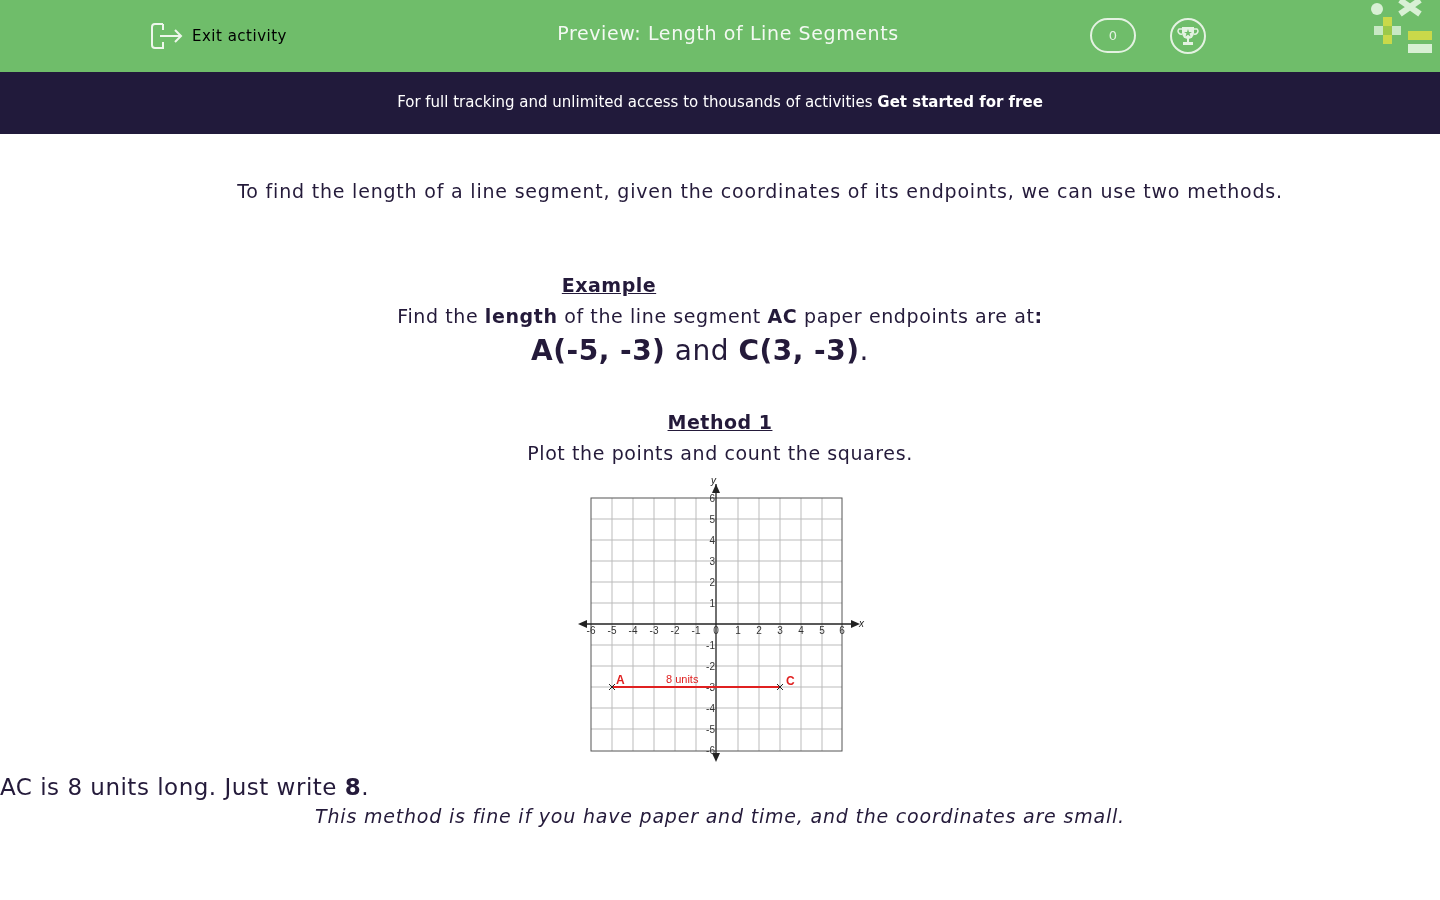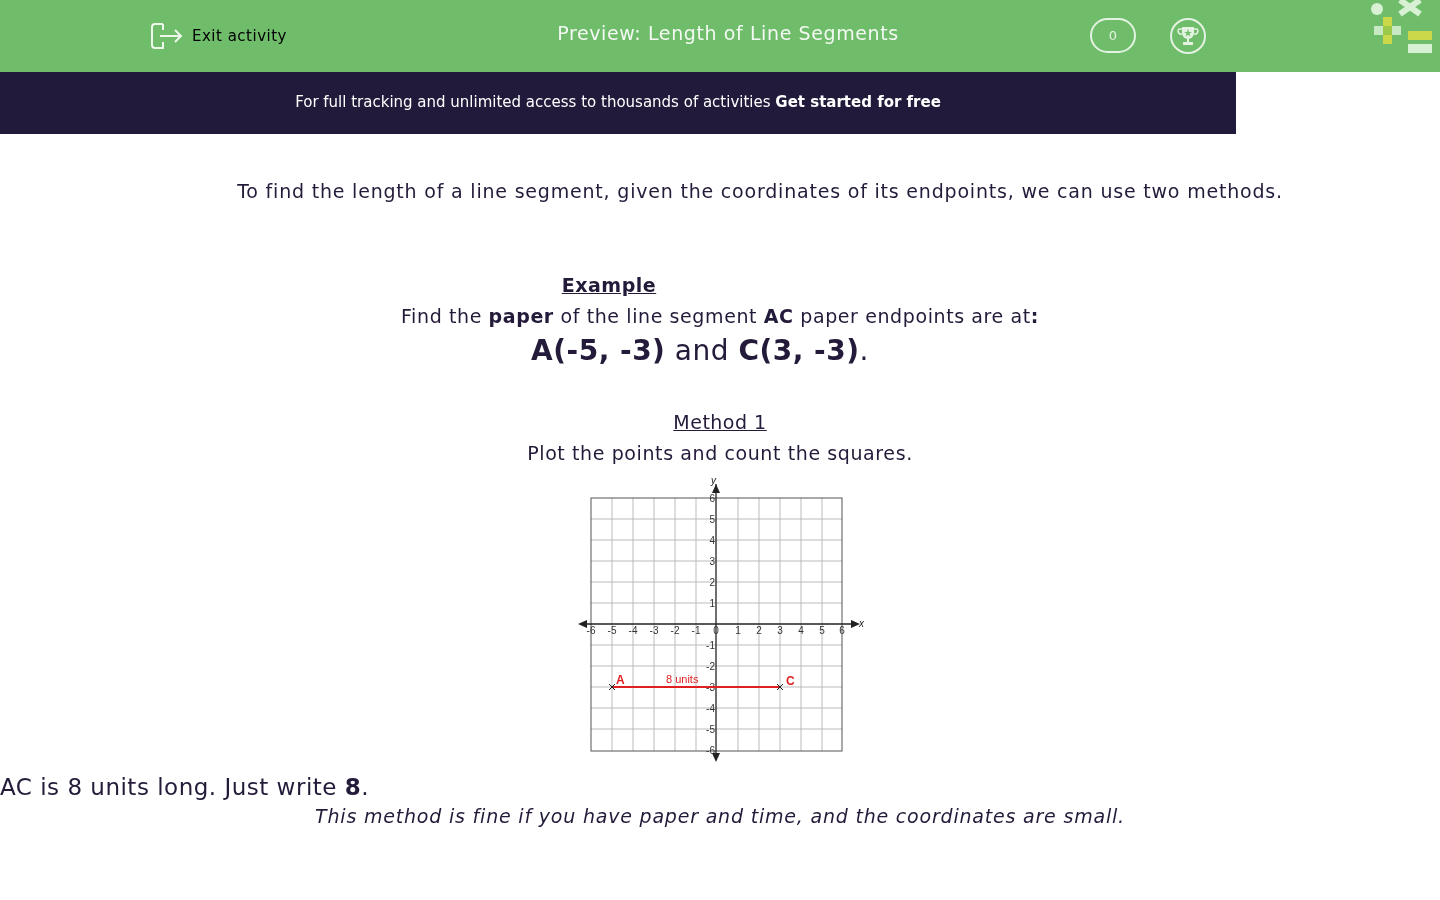--- a/index.html
+++ b/index.html
@@ -11,31 +11,31 @@
   .exit svg { width: 33px; height: 28px; }
   .exit-label { margin-left: 9px; font-size: 15px; color: #000000; letter-spacing: 0.5px; }
   .title { position: absolute; left: 0; width: 1440px; top: 22px; text-align: center; padding-left: 16px;
            font-size: 19px; color: #f3f9f2; letter-spacing: 0.6px; pointer-events: none; }
   .score { position: absolute; left: 1090px; top: 18px; width: 46px; height: 35px; border: 2px solid #e4f2e2;
            border-radius: 18px; color: #e4f2e2; font-size: 13px; text-align: center; line-height: 31px; }
   .trophy { position: absolute; left: 1170px; top: 18px; width: 36px; height: 36px; border: 2px solid #e4f2e2;
             border-radius: 50%; display: flex; align-items: center; justify-content: center; cursor: pointer; }
   .logo { position: absolute; left: 1368px; top: 0; width: 72px; height: 56px; }
 
-  .banner { position: absolute; left: 0; top: 72px; width: 1236px; height: 62px; background: #211a3b;
+  .banner { position: absolute; left: 0; top: 72px; width: 1440px; height: 62px; background: #211a3b;
             text-align: center; line-height: 60px; color: #ffffff; font-size: 15px; }
   .banner b { font-weight: bold; cursor: pointer; }
 
   .content { position: absolute; left: 0; top: 134px; width: 1440px; }
   .intro { position: absolute; top: 46px; width: 1440px; text-align: center; font-size: 19px; letter-spacing: 0.8px; margin-left: 40px; }
   .h-ex { position: absolute; top: 140px; width: 1218px; text-align: center; font-size: 19px; font-weight: bold;
           text-decoration: underline; letter-spacing: 0.5px; }
   .q1 { position: absolute; top: 171px; width: 1440px; text-align: center; font-size: 19px; letter-spacing: 0.6px; }
   .pts { position: absolute; top: 200px; width: 1400px; text-align: center; font-size: 28px; letter-spacing: 0.5px; }
-  .h-m1 { position: absolute; top: 277px; width: 1440px; text-align: center; font-size: 19px; font-weight: normal;
+  .h-m1 { position: absolute; top: 277px; width: 1440px; text-align: center; font-size: 19px; font-weight: bold;
           text-decoration: underline; letter-spacing: 0.5px; }
   .m1 { position: absolute; top: 308px; width: 1440px; text-align: center; font-size: 19px; letter-spacing: 0.6px; }
   .graph { position: absolute; left: 574px; top: 340px; width: 292px; height: 292px; }
   .ans { position: absolute; top: 640px; width: 1440px; text-align: left; font-size: 23px; letter-spacing: 0.5px; }
   .note { position: absolute; top: 671px; width: 1440px; text-align: center; font-size: 19px; font-style: italic; letter-spacing: 0.8px; }
 </style>
 </head>
 <body>
 
 <div class="topbar">
@@ -71,21 +71,21 @@
 
 <div class="banner">
   <span>For full tracking and unlimited access to thousands of activities </span><b>Get started for free</b>
 </div>
 
 <div class="content">
   <div class="intro">To find the length of a line segment, given the coordinates of its endpoints, we can use two methods.</div>
 
   <div class="h-ex">Example</div>
   <div class="q1">
-    <span>Find the </span><b>paper</b><span> of the line segment </span><b>AC</b><span> paper endpoints are at</span><b>:</b>
+    <span>Find the </span><b>length</b><span> of the line segment </span><b>AC</b><span> paper endpoints are at</span><b>:</b>
   </div>
   <div class="pts">
     <b>A(-5, -3)</b><span> and </span><b>C(3, -3)</b><span>.</span>
   </div>
 
   <div class="h-m1">Method 1</div>
   <div class="m1">Plot the points and count the squares.</div>
 
   <svg class="graph" viewBox="0 0 292 292" font-family="Liberation Sans, sans-serif">
     <g stroke="#bbbbbb" stroke-width="1">

